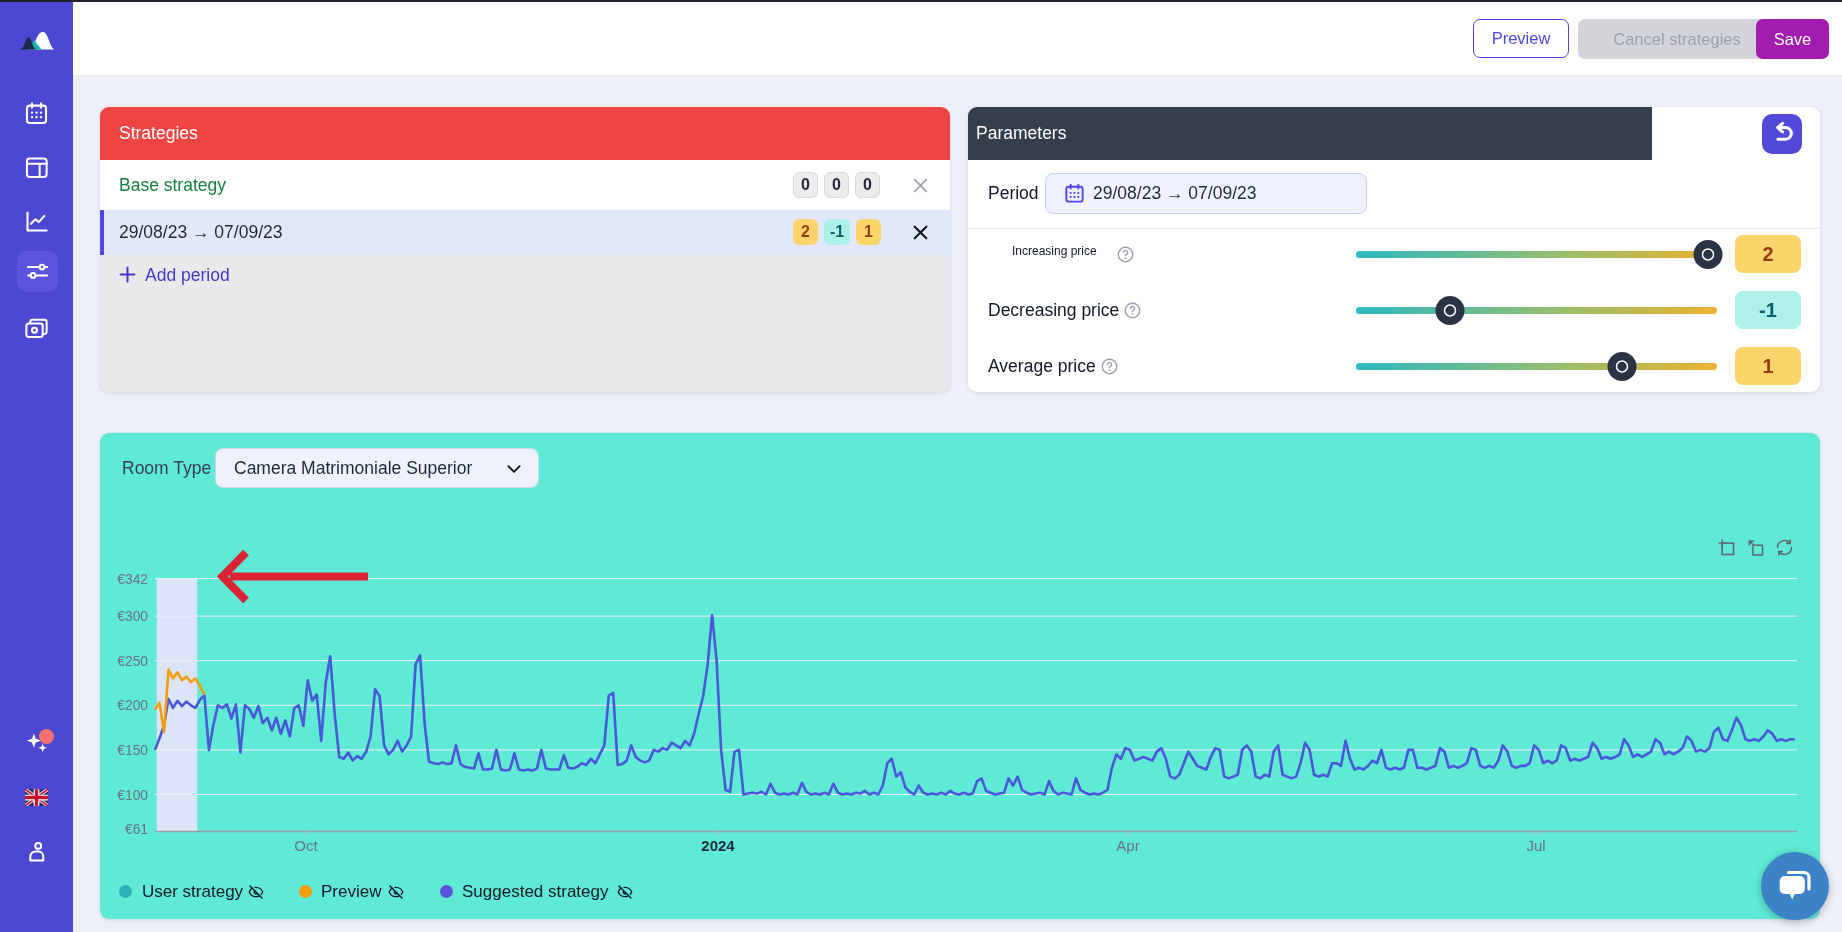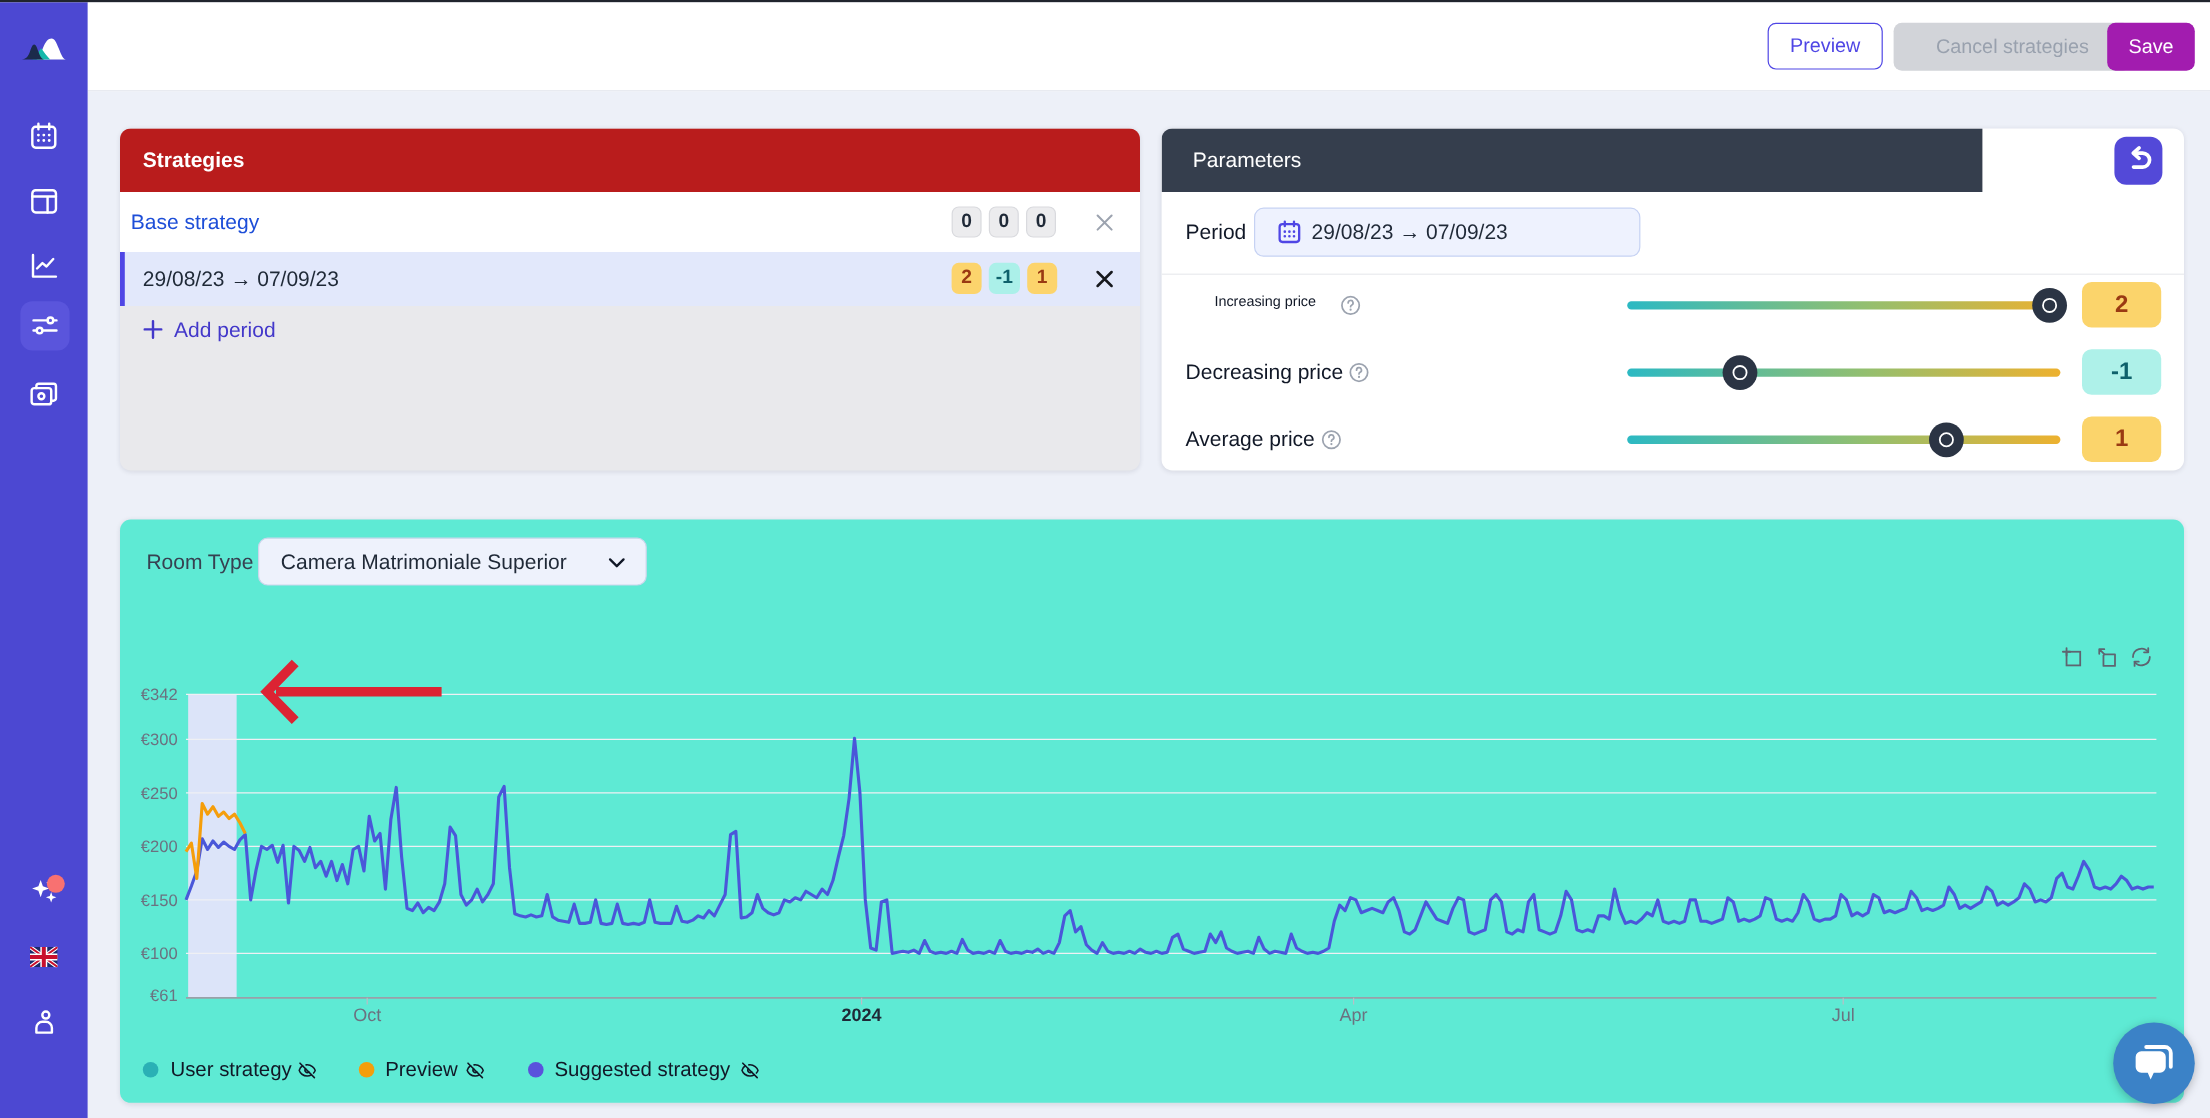--- a/index.html
+++ b/index.html
@@ -64,23 +64,23 @@
   <path d="M0 0l22 16M22 0L0 16" stroke="#c8102e" stroke-width="1.6"></path>
   <path d="M11 0v16M0 8h22" stroke="#fff" stroke-width="5.5"></path>
   <path d="M11 0v16M0 8h22" stroke="#c8102e" stroke-width="3.2"></path>
 </svg>
 <svg class="abs" style="left:23px;top:838px;" width="27" height="27" viewBox="0 0 24 24" fill="none" stroke="#fff" stroke-width="1.8" stroke-linecap="round">
   <circle cx="13.5" cy="7" r="2.6"></circle>
   <path d="M6.5 20v-3.5a4.5 4.5 0 0 1 4.5-4.5h2.5a4.5 4.5 0 0 1 4.5 4.5V20z" stroke-linejoin="round"></path>
 </svg>
 
 <div class="abs" style="left:100px;top:107px;width:850px;height:285px;border-radius:9px;background:#e9e9ec;box-shadow:0 1px 4px rgba(20,20,43,.10);overflow:hidden;">
-  <div class="abs" style="left:0;top:0;width:850px;height:53px;background:#b91c1c;color:#fff;font-size:17.5px;font-weight:700;line-height:53px;padding-left:19px;">Strategies</div>
+  <div class="abs" style="left:0;top:0;width:850px;height:53px;background:#ef4444;color:#fff;font-size:17.5px;font-weight:400;line-height:53px;padding-left:19px;">Strategies</div>
   <div class="abs" style="left:0;top:53px;width:850px;height:50px;background:#fff;"></div>
-  <div class="abs" style="left:9px;top:53px;width:400px;height:50px;color:#1d4ed8;font-size:17.5px;line-height:50px;">Base strategy</div>
+  <div class="abs" style="left:19px;top:53px;width:400px;height:50px;color:#15803d;font-size:17.5px;line-height:50px;">Base strategy</div>
   <div class="abs" style="left:693px;top:65px;width:25px;height:26px;background:#ececee;border:1px solid #d9dade;border-radius:6px;color:#1f2937;font-size:16px;font-weight:bold;line-height:24px;text-align:center;">0</div>
   <div class="abs" style="left:724px;top:65px;width:25px;height:26px;background:#ececee;border:1px solid #d9dade;border-radius:6px;color:#1f2937;font-size:16px;font-weight:bold;line-height:24px;text-align:center;">0</div>
   <div class="abs" style="left:755px;top:65px;width:25px;height:26px;background:#ececee;border:1px solid #d9dade;border-radius:6px;color:#1f2937;font-size:16px;font-weight:bold;line-height:24px;text-align:center;">0</div>
   <svg class="abs" style="left:812px;top:70px;" width="17" height="17" viewBox="0 0 16 16" stroke="#9ca3af" stroke-width="1.6" stroke-linecap="round">
       <path d="M2.5 2.5l11 11M13.5 2.5l-11 11"></path>
     </svg>
   <div class="abs" style="left:0;top:103px;width:850px;height:45px;background:#e2e8fb;border-left:4px solid #4f46e5;"></div>
   <div class="abs" style="left:19px;top:103px;width:400px;height:45px;color:#1f2937;font-size:17.5px;line-height:45px;">29/08/23 → 07/09/23</div>
   <div class="abs" style="left:693px;top:112px;width:25px;height:26px;background:#fcd46c;border-radius:6px;color:#9a3a12;font-size:16px;font-weight:bold;line-height:26px;text-align:center;">2</div>
   <div class="abs" style="left:724px;top:112px;width:26px;height:26px;background:#abf0e9;border-radius:6px;color:#0e616b;font-size:16px;font-weight:bold;line-height:26px;text-align:center;">-1</div>
@@ -88,21 +88,21 @@
   <svg class="abs" style="left:812px;top:117px;" width="17" height="17" viewBox="0 0 16 16" stroke="#16181d" stroke-width="2" stroke-linecap="round">
       <path d="M2.5 2.5l11 11M13.5 2.5l-11 11"></path>
     </svg>
   <svg class="abs" style="left:19px;top:159px;" width="17" height="17" viewBox="0 0 16 16" stroke="#4338ca" stroke-width="1.9" stroke-linecap="round">
       <path d="M8 1.5v13M1.5 8h13"></path>
     </svg>
   <div class="abs" style="left:45px;top:158px;color:#4338ca;font-size:17.5px;font-weight:400;">Add period</div>
 </div>
 
 <div class="abs" style="left:968px;top:107px;width:852px;height:285px;border-radius:9px;background:#fff;box-shadow:0 1px 4px rgba(20,20,43,.10);overflow:hidden;">
-  <div class="abs" style="left:0;top:0;width:684px;height:53px;background:#353e4d;color:#fff;font-size:17.5px;font-weight:500;line-height:53px;padding-left:26px;">Parameters</div>
+  <div class="abs" style="left:0;top:0;width:684px;height:53px;background:#353e4d;color:#fff;font-size:17.5px;font-weight:500;line-height:53px;padding-left:8px;">Parameters</div>
   <div class="abs" style="left:794px;top:7px;width:40px;height:40px;border-radius:10px;background:#5349d8;"></div>
   <svg class="abs" style="left:800px;top:13px;" width="28" height="28" viewBox="0 0 24 24" fill="none" stroke="#fff" stroke-width="2.6" stroke-linecap="round" stroke-linejoin="round">
     <path d="M9.5 6.5h5.5a5 5 0 0 1 0 10H8.5"></path>
       <path d="M12.5 2.8L8.3 6.5l4.2 3.7" fill="none"></path>
   </svg>
   <div class="abs" style="left:20px;top:66px;color:#111827;font-size:17.5px;line-height:41px;">Period</div>
   <div class="abs" style="left:77px;top:66px;width:322px;height:41px;background:#eef2fe;border:1px solid #c6d2f3;border-radius:8px;"></div>
   <svg class="abs" style="left:95px;top:75px;" width="23" height="23" viewBox="0 0 24 24" fill="none" stroke="#4f46e5" stroke-width="2" stroke-linecap="round">
     <rect x="3.5" y="5" width="17" height="15.5" rx="2.5"></rect>
       <path d="M8 2.8v4M16 2.8v4"></path>

